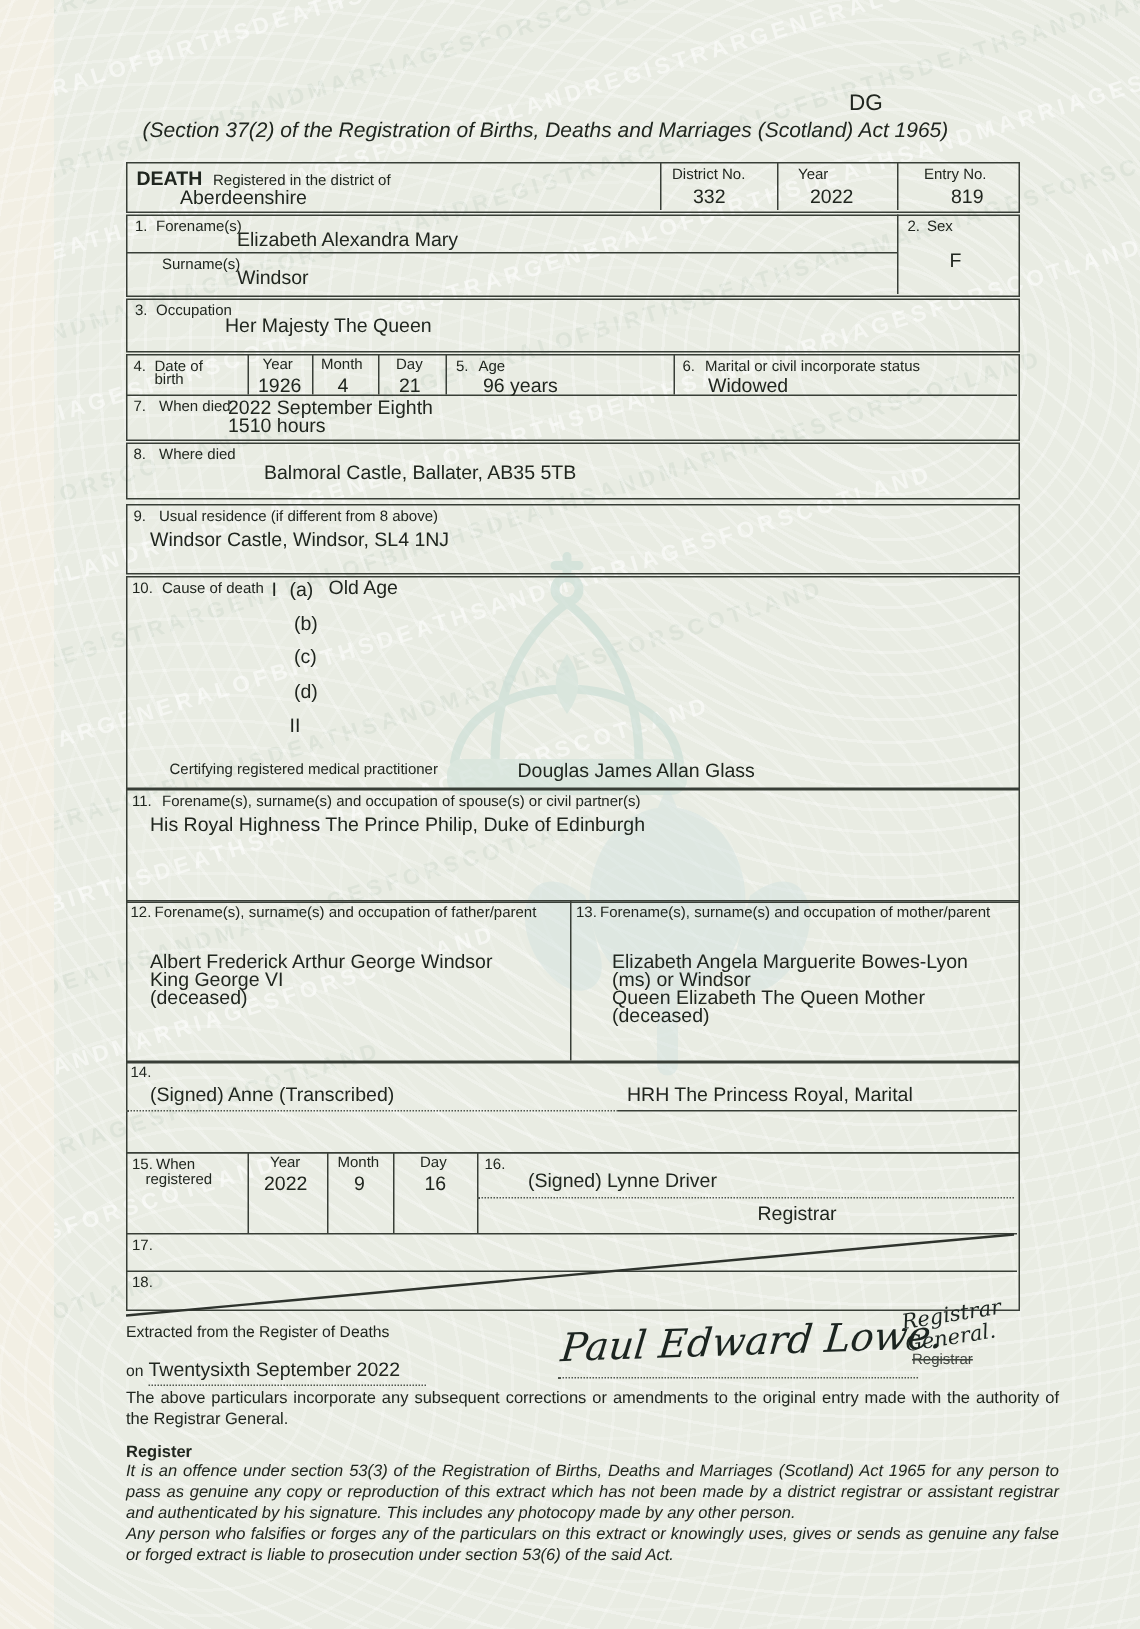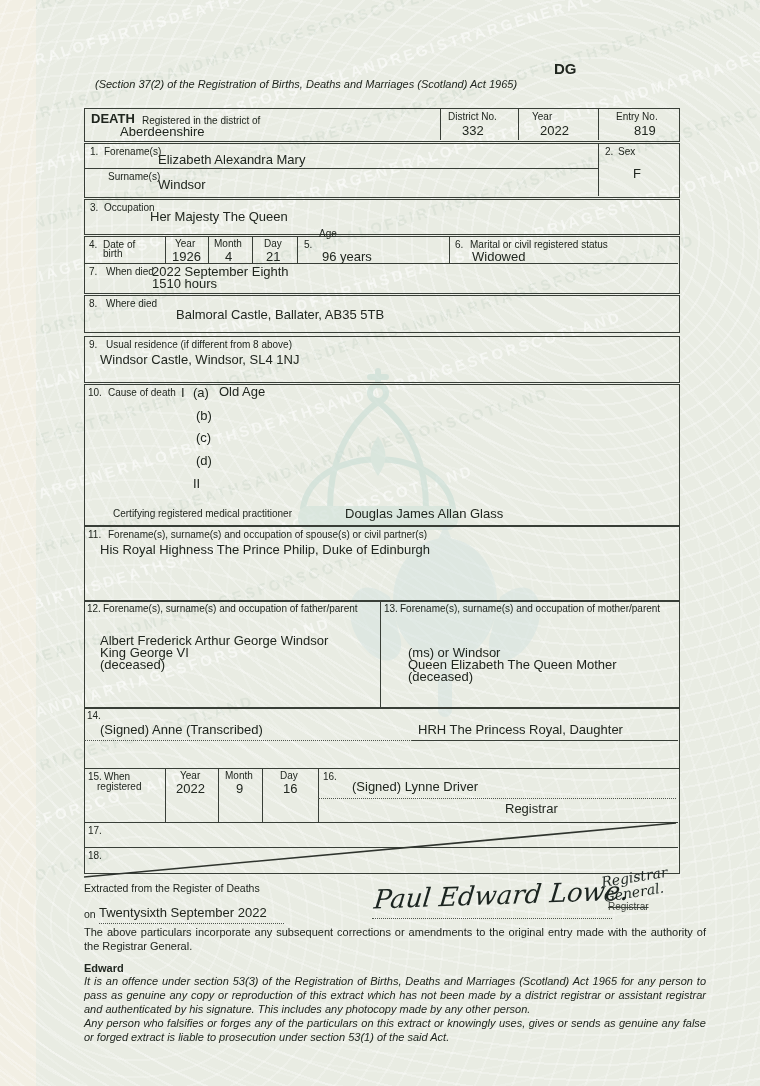--- a/index.html
+++ b/index.html
@@ -17,23 +17,23 @@
   .emblem{position:absolute;z-index:1;pointer-events:none;}
   .abs{position:absolute;z-index:3;}
   .box{position:absolute;border:1.6px solid #383e37;z-index:2;}
   .hline{position:absolute;border-top:1.3px solid #383e37;z-index:3;}
   .vline{position:absolute;border-left:1.3px solid #383e37;z-index:3;}
   .dotline{position:absolute;border-top:1.6px dotted #50564e;z-index:3;}
   .solidline{position:absolute;border-top:1.4px solid #383e37;z-index:3;}
   .lbl{font-size:10px;}
   .val{font-size:13px;}
   .title{font-size:15.5px;font-weight:bold;letter-spacing:0.2px;}
-  .subtitle{font-size:11px;font-style:italic;text-align:center;}
+  .subtitle{font-size:14px;font-style:italic;text-align:center;}
   .serial{font-family:"DejaVu Sans Mono",monospace;font-size:21px;letter-spacing:5px;color:#333d39;}
-  .formcode{font-size:15px;font-weight:bold;}
+  .formcode{font-size:15px;font-weight:normal;margin-left:12px;}
   .small{font-size:10.5px;}
   .para{font-size:11px;line-height:1.25;text-align:justify;}
   .warnit{font-style:italic;}
   .hand{font-family:"DejaVu Serif",serif;font-style:italic;color:#1b2420;}
   .sig-name{font-size:26px;transform:rotate(-2deg) skewX(-8deg);white-space:nowrap;}
   .sig-role{font-size:14px;transform:rotate(-9deg);width:90px;line-height:1.05;}
   .crossed{font-size:10px;color:#3c423b;text-decoration:line-through;}
   svg{display:block;}
 </style>
 </head>
@@ -148,24 +148,24 @@
   <span class="abs lbl" style="left:89px;top:239px">4.</span>
   <span class="abs lbl" style="left:103px;top:239px">Date of</span>
   <span class="abs lbl" style="left:103px;top:248px">birth</span>
   <span class="abs lbl" style="left:175px;top:238px">Year</span>
   <span class="abs val" style="left:172px;top:249px">1926</span>
   <span class="abs lbl" style="left:214px;top:238px">Month</span>
   <span class="abs val" style="left:225px;top:249px">4</span>
   <span class="abs lbl" style="left:264px;top:238px">Day</span>
   <span class="abs val" style="left:266px;top:249px">21</span>
   <span class="abs lbl" style="left:304px;top:239px">5.</span>
-  <span class="abs lbl" style="left:319px;top:228px">Age</span>
+  <span class="abs lbl" style="left:319px;top:239px">Age</span>
   <span class="abs val" style="left:322px;top:249px">96 years</span>
   <span class="abs lbl" style="left:455px;top:239px">6.</span>
-  <span class="abs lbl" style="left:470px;top:239px">Marital or civil registered status</span>
+  <span class="abs lbl" style="left:470px;top:239px">Marital or civil incorporate status</span>
   <span class="abs val" style="left:472px;top:249px">Widowed</span>
   <span class="abs lbl" style="left:89px;top:266px">7.</span>
   <span class="abs lbl" style="left:106px;top:266px">When died</span>
   <span class="abs val" style="left:152px;top:264px">2022 September Eighth</span>
   <span class="abs val" style="left:152px;top:276px">1510 hours</span>
 
   <div class="box" style="left:84px;top:295px;width:594px;height:36px"></div>
   <span class="abs lbl" style="left:89px;top:298px">8.</span>
   <span class="abs lbl" style="left:106px;top:298px">Where died</span>
   <span class="abs val" style="left:176px;top:307px">Balmoral Castle, Ballater, AB35 5TB</span>
@@ -195,28 +195,29 @@
 
   <div class="box" style="left:84px;top:600px;width:594px;height:107px"></div>
   <div class="vline" style="left:380px;top:600px;height:107px"></div>
   <span class="abs lbl" style="left:87px;top:603px">12.</span>
   <span class="abs lbl" style="left:103px;top:603px">Forename(s), surname(s) and occupation of father/parent</span>
   <span class="abs val" style="left:100px;top:633px">Albert Frederick Arthur George Windsor</span>
   <span class="abs val" style="left:100px;top:645px">King George VI</span>
   <span class="abs val" style="left:100px;top:657px">(deceased)</span>
   <span class="abs lbl" style="left:384px;top:603px">13.</span>
   <span class="abs lbl" style="left:400px;top:603px">Forename(s), surname(s) and occupation of mother/parent</span>
+  <span class="abs val" style="left:408px;top:633px">Elizabeth Angela Marguerite Bowes-Lyon</span>
   <span class="abs val" style="left:408px;top:645px">(ms) or Windsor</span>
   <span class="abs val" style="left:408px;top:657px">Queen Elizabeth The Queen Mother</span>
   <span class="abs val" style="left:408px;top:669px">(deceased)</span>
 
   <div class="box" style="left:84px;top:707px;width:594px;height:60px"></div>
   <span class="abs lbl" style="left:87px;top:710px">14.</span>
   <span class="abs val" style="left:100px;top:722px">(Signed) Anne (Transcribed)</span>
-  <span class="abs val" style="left:418px;top:722px">HRH The Princess Royal, Daughter</span>
+  <span class="abs val" style="left:418px;top:722px">HRH The Princess Royal, Marital</span>
   <div class="dotline" style="left:84px;top:740px;width:328px"></div>
   <div class="solidline" style="left:412px;top:740px;width:266px"></div>
 
   <div class="box" style="left:84px;top:768px;width:594px;height:104px"></div>
   <div class="hline" style="left:84px;top:822px;width:594px"></div>
   <div class="hline" style="left:84px;top:847px;width:594px"></div>
   <div class="vline" style="left:165px;top:768px;height:54px"></div>
   <div class="vline" style="left:218px;top:768px;height:54px"></div>
   <div class="vline" style="left:262px;top:768px;height:54px"></div>
   <div class="vline" style="left:318px;top:768px;height:54px"></div>
@@ -240,16 +241,16 @@
   </svg>
 
   <span class="abs small" style="left:84px;top:882px">Extracted from the Register of Deaths</span>
   <span class="abs small" style="left:84px;top:908px">on</span>
   <span class="abs val" style="left:99px;top:905px;width:185px;border-bottom:1.6px dotted #50564e;padding-bottom:3px">Twentysixth September 2022</span>
   <span class="abs hand sig-name" style="left:374px;top:880px">Paul Edward Lowe.</span>
   <div class="dotline" style="left:372px;top:918px;width:240px"></div>
   <span class="abs hand sig-role" style="left:602px;top:868px">Registrar General.</span>
   <span class="abs crossed" style="left:608px;top:901px">Registrar</span>
   <div class="abs para" style="left:84px;top:926px;width:622px">The above particulars incorporate any subsequent corrections or amendments to the original entry made with the authority of the Registrar General.</div>
-  <span class="abs" style="left:84px;top:962px;font-size:11px;font-weight:bold">Edward</span>
+  <span class="abs" style="left:84px;top:962px;font-size:11px;font-weight:bold">Register</span>
   <div class="abs para warnit" style="left:84px;top:975px;width:622px">It is an offence under section 53(3) of the Registration of Births, Deaths and Marriages (Scotland) Act 1965 for any person to pass as genuine any copy or reproduction of this extract which has not been made by a district registrar or assistant registrar and authenticated by his signature. This includes any photocopy made by any other person.</div>
-  <div class="abs para warnit" style="left:84px;top:1017px;width:622px">Any person who falsifies or forges any of the particulars on this extract or knowingly uses, gives or sends as genuine any false or forged extract is liable to prosecution under section 53(1) of the said Act.</div>
+  <div class="abs para warnit" style="left:84px;top:1017px;width:622px">Any person who falsifies or forges any of the particulars on this extract or knowingly uses, gives or sends as genuine any false or forged extract is liable to prosecution under section 53(6) of the said Act.</div>
 </div>
 
 </body></html>

